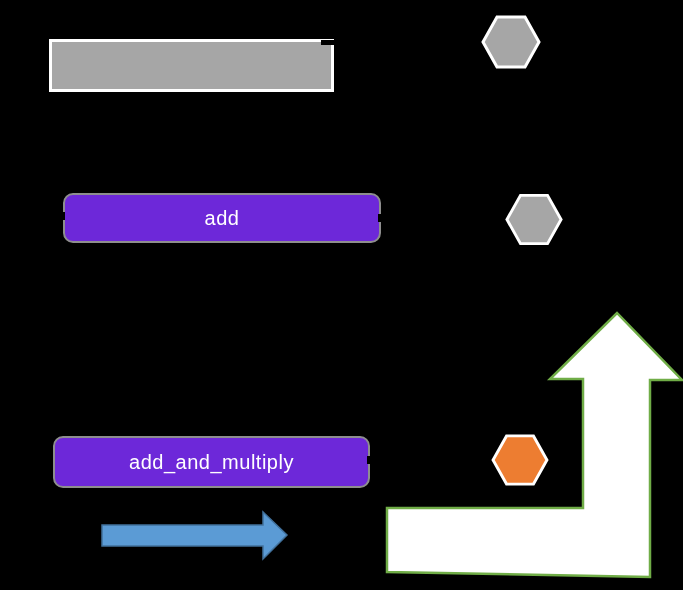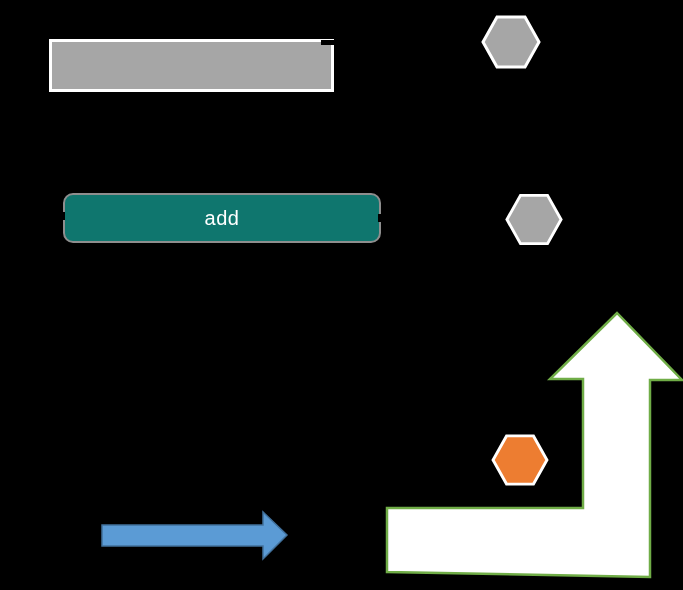--- a/index.html
+++ b/index.html
@@ -20,21 +20,21 @@
     border: 3px solid #FFFFFF;
     box-sizing: border-box;
   }
   .dash-mark {
     left: 321px; top: 40px; width: 13px; height: 5px;
     background: #000000;
   }
 
   
   .node-btn {
-    background: #0f766e;
+    background: #6d28d9;
     border: 2px solid #8E8E8E;
     border-radius: 10px;
     box-sizing: border-box;
     display: flex; align-items: center; justify-content: center;
     color: #FFFFFF;
     font-size: 20px;
     letter-spacing: 0.5px;
   }
   .btn-add { left: 63px; top: 193px; width: 318px; height: 50px; }
   .btn-aam { left: 53px; top: 436px; width: 317px; height: 52px; }
@@ -61,20 +61,23 @@
 
   <div class="abs rect-node"></div>
   <div class="abs dash-mark"></div>
 
   <div class="abs node-btn btn-add">
     <span>add</span>
   </div>
   <div class="abs notch" style="left:62px; top:212px;"></div>
   <div class="abs notch" style="left:378px; top:214px;"></div>
 
+  <div class="abs node-btn btn-aam">
+    <span>add_and_multiply</span>
+  </div>
   <div class="abs notch" style="left:367px; top:456px;"></div>
 
   <svg class="abs" style="left:481px; top:15px;" width="60" height="54" viewBox="0 0 60 54">
     <polygon class="hex-gray" points="16,2 44,2 58,27 44,52 16,52 2,27"></polygon>
   </svg>
 
   <svg class="abs" style="left:505px; top:192px;" width="58" height="55" viewBox="0 0 60 54">
     <polygon class="hex-gray" points="16,2 44,2 58,27 44,52 16,52 2,27"></polygon>
   </svg>
 

